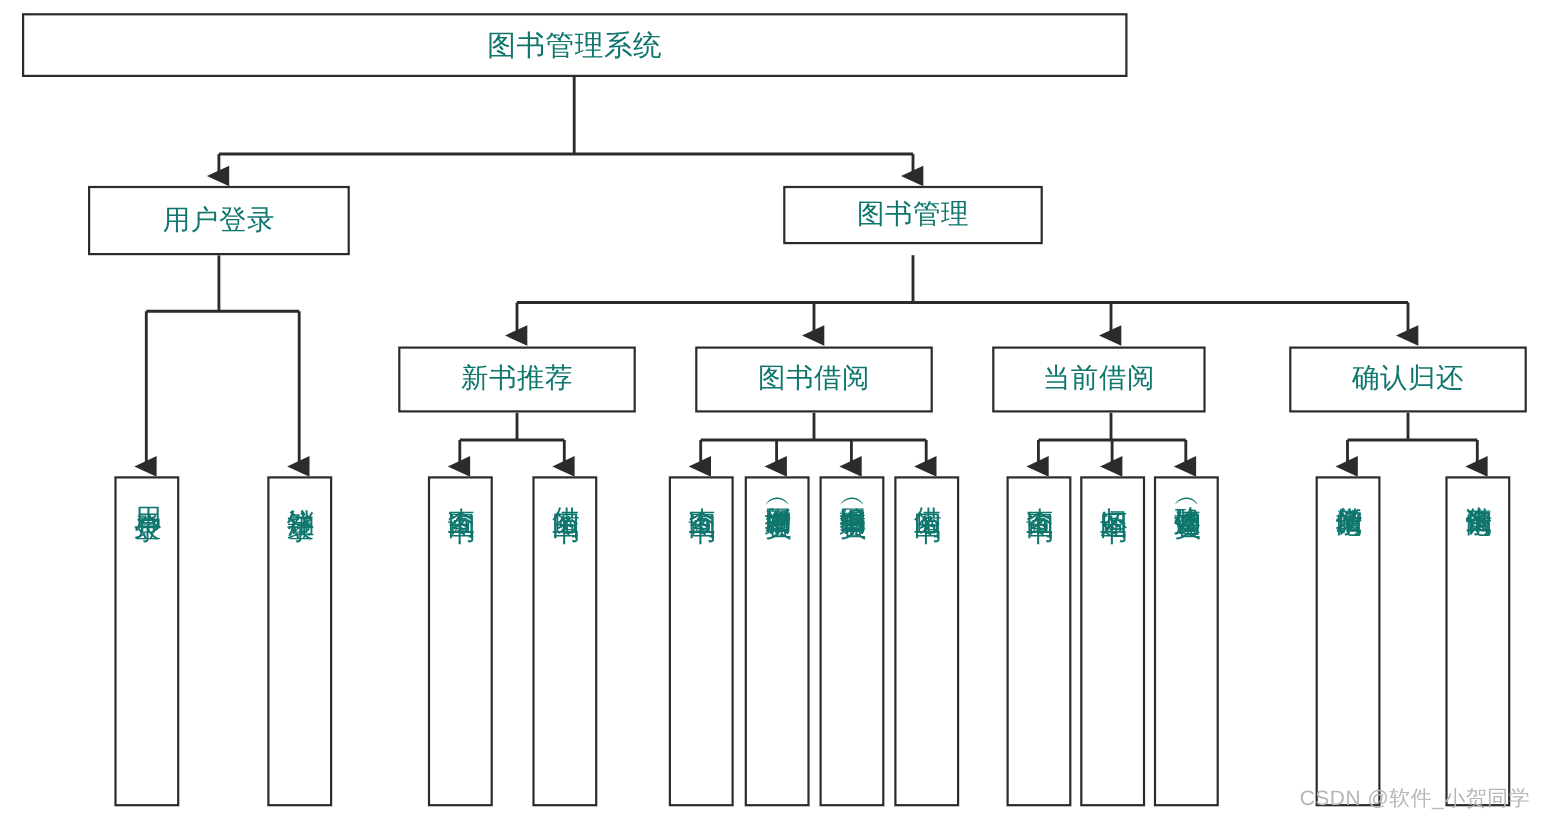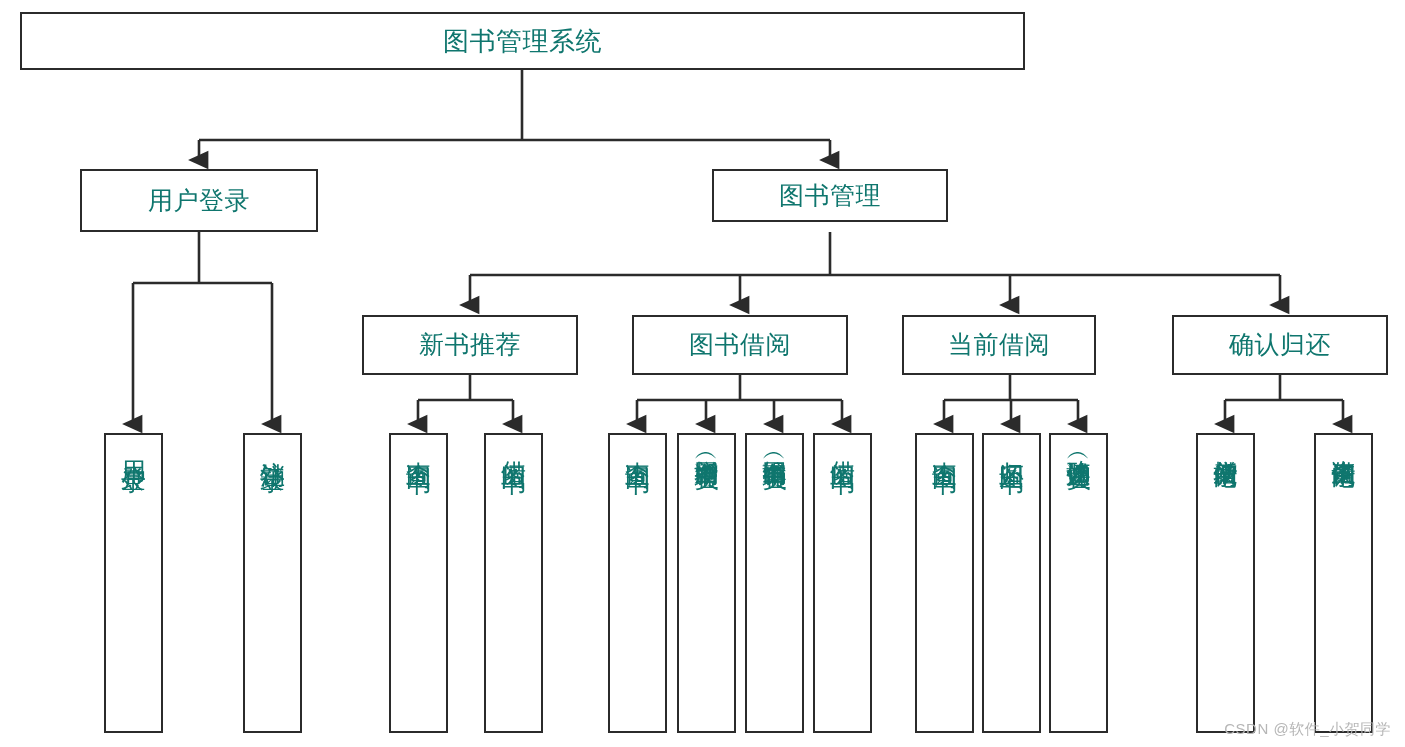--- a/index.html
+++ b/index.html
@@ -67,21 +67,21 @@
     white-space: nowrap;
   }
   .node.vert.tall .node-label {
     font-size: 24px;
     letter-spacing: 1px;
   }
   #watermark {
     position: absolute;
     right: 14px;
     bottom: 8px;
-    font-size: 15px;
+    font-size: 19px;
     color: #b6b6b6;
     z-index: 9;
     white-space: nowrap;
     letter-spacing: 0.5px;
   }
 </style>
 </head>
 <body>
 
 <div id="diagram-root">

